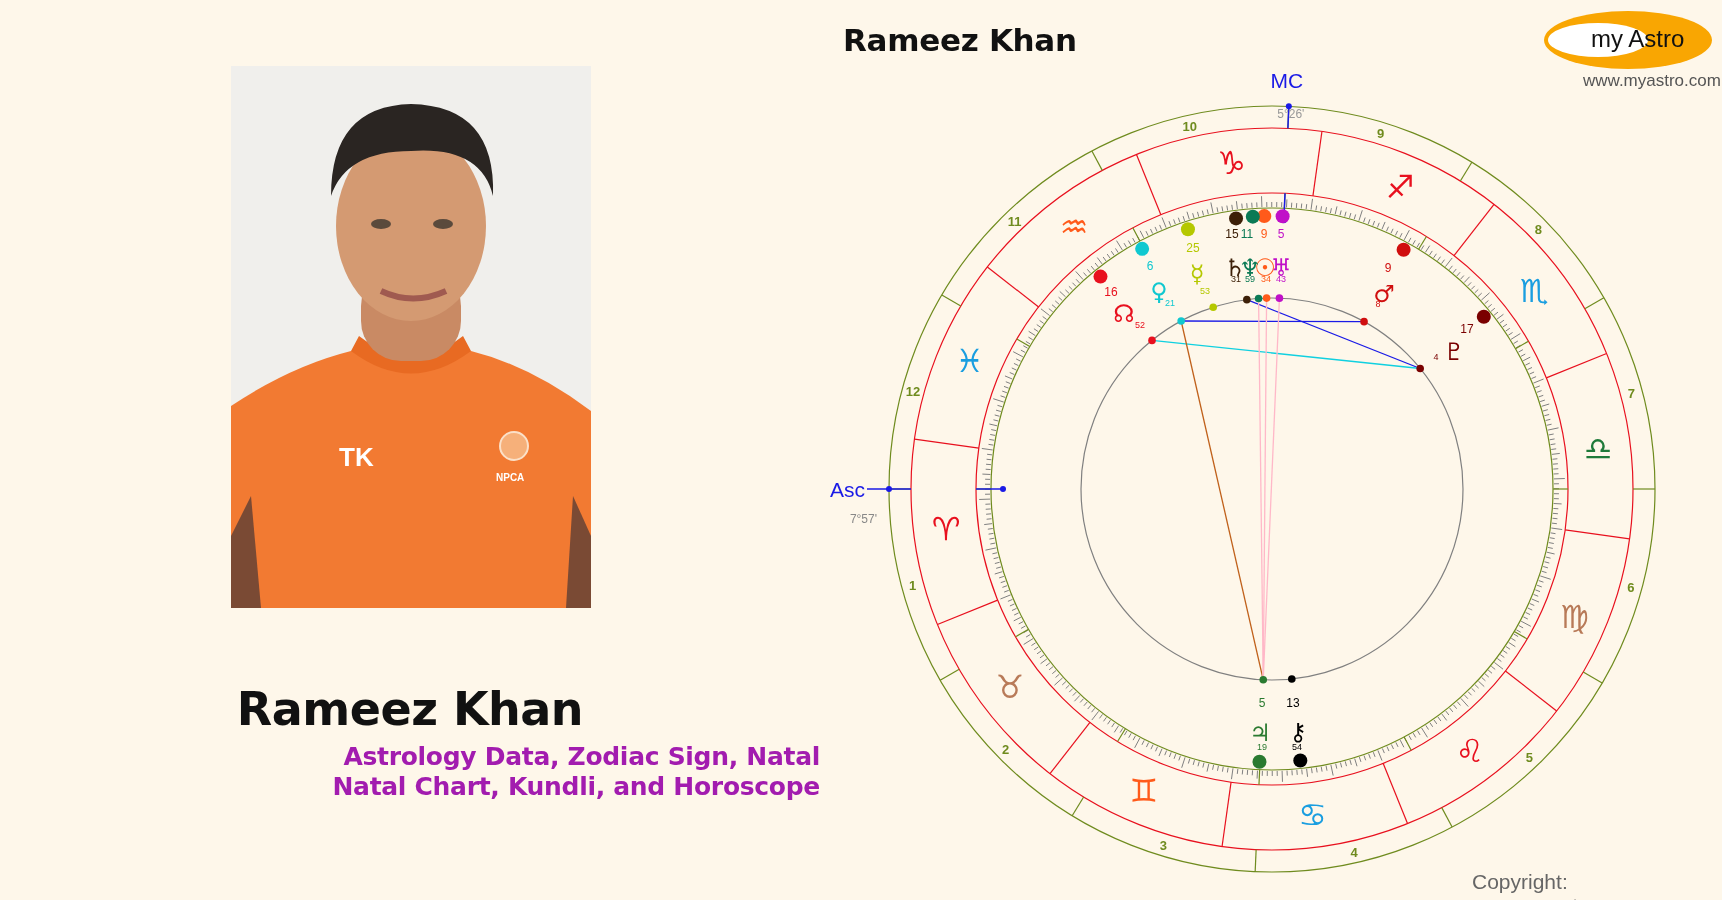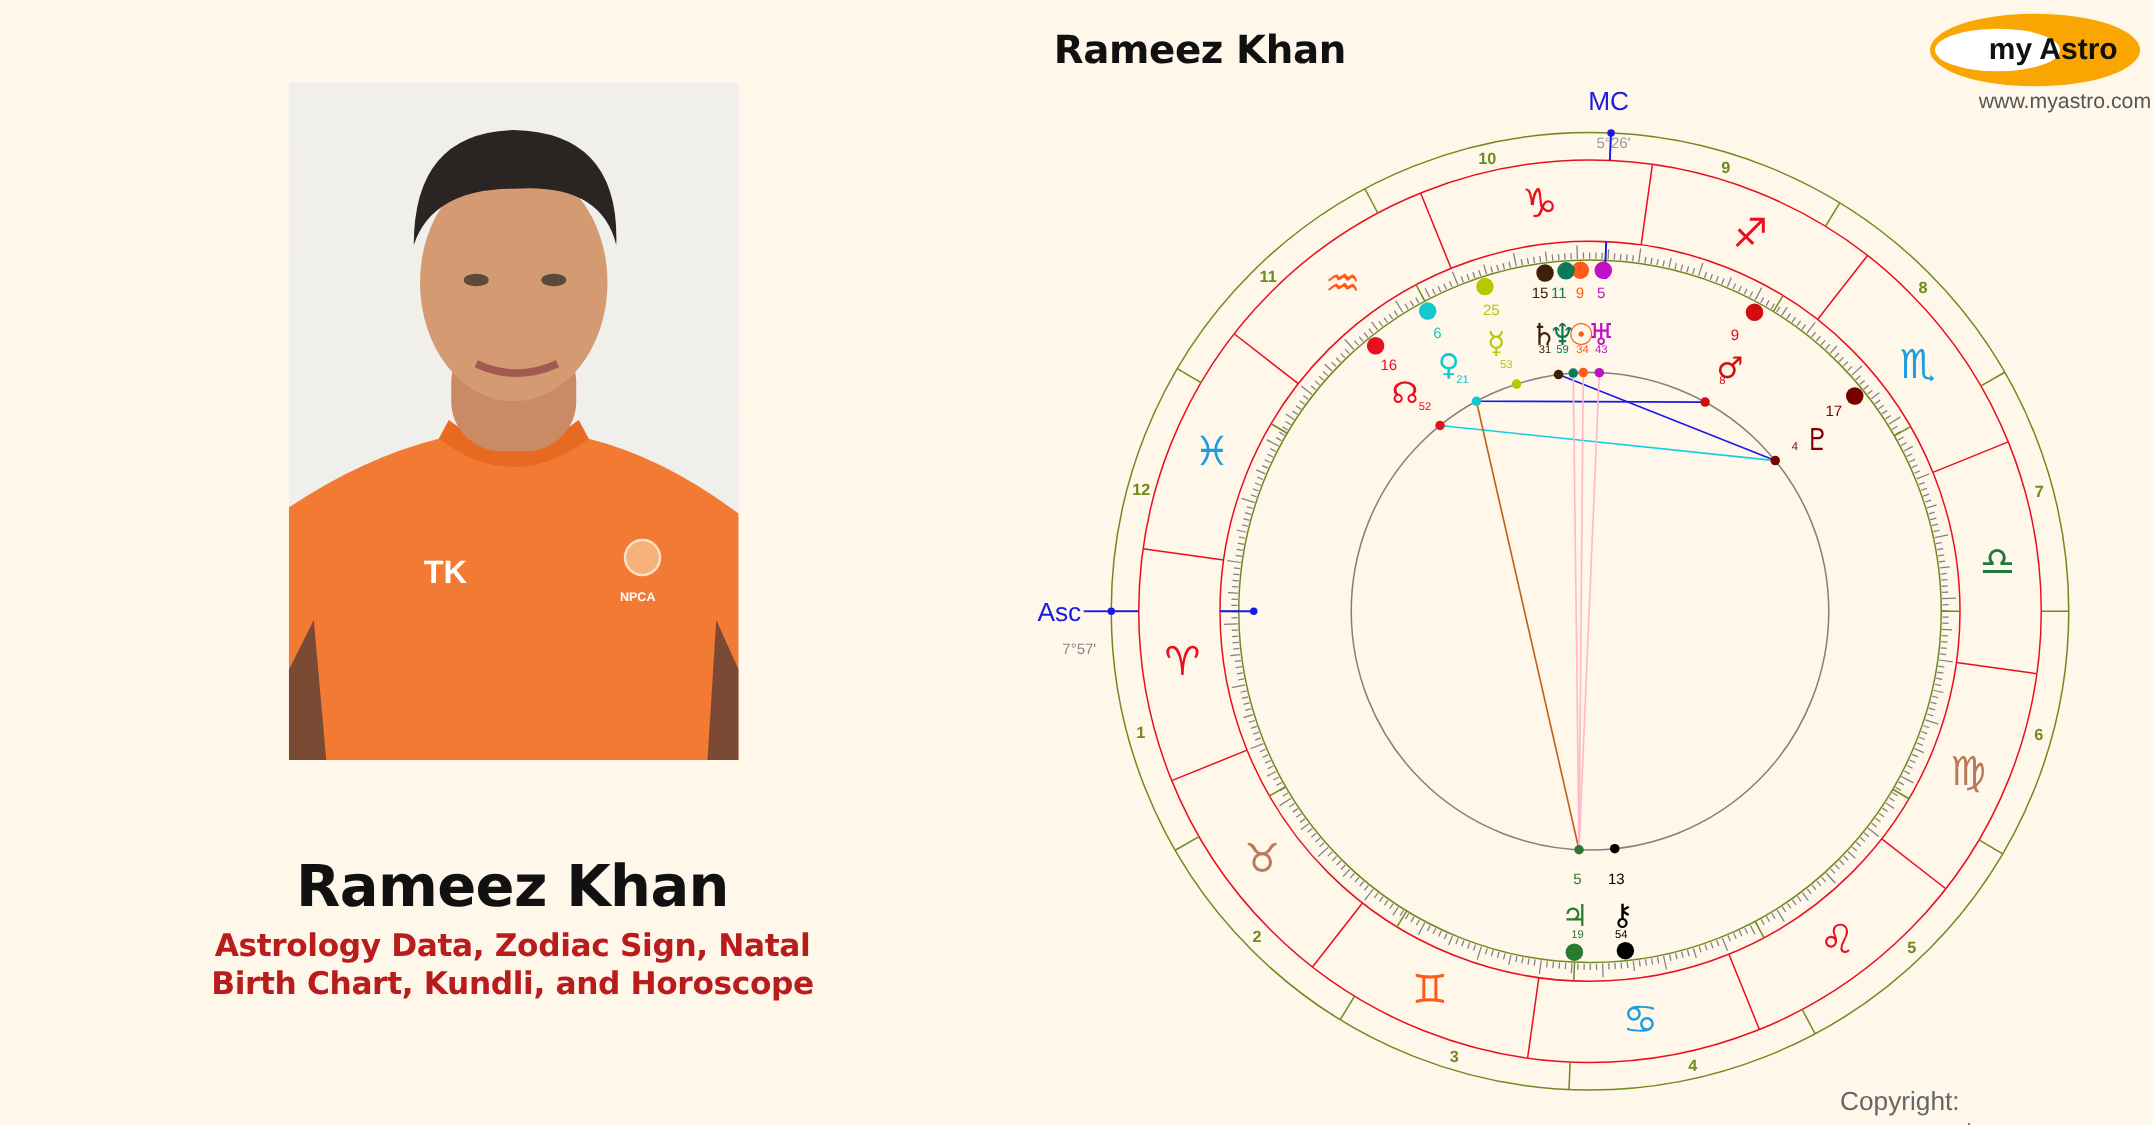--- a/index.html
+++ b/index.html
@@ -1,21 +1,21 @@
 <!DOCTYPE html>
 <html><head>
 <meta charset="utf-8">
 <style>
   html, body { margin:0; padding:0; }
   body { width:1722px; height:900px; background:#fef7ea; position:relative; overflow:hidden; font-family:"Liberation Sans", sans-serif; }
   .photo { position:absolute; left:231px; top:66px; width:360px; height:542px; background:linear-gradient(#f2f2f0,#ecebe8); overflow:hidden; }
   .left-name { position:absolute; left:0; width:820px; top:682px; text-align:center; font-weight:bold; font-size:46px; color:#111; font-family:"DejaVu Sans", sans-serif; letter-spacing:-0.5px; }
-  .left-sub { position:absolute; left:0; width:820px; top:742px; text-align:center; font-weight:bold; font-size:25px; line-height:30px; color:#b91c1c; font-family:"DejaVu Sans", sans-serif; letter-spacing:-0.3px;}
+  .left-sub { position:absolute; left:0; width:820px; top:742px; text-align:right; font-weight:bold; font-size:25px; line-height:30px; color:#a21caf; font-family:"DejaVu Sans", sans-serif; letter-spacing:-0.3px;}
   .chart-title { position:absolute; left:843px; top:22px; font-weight:bold; font-size:31px; color:#111; font-family:"DejaVu Sans", sans-serif; letter-spacing:-0.3px;}
-  .logo { position:absolute; left:1543px; top:10px; width:170px; height:60px;font-weight:bold; }
+  .logo { position:absolute; left:1543px; top:10px; width:170px; height:60px; }
   .logo-url { position:absolute; left:1551px; top:71px; font-size:17px; color:#555;margin-left:32px; }
   .copyright { position:absolute; left:1472px; top:870px; font-size:21px; color:#666; }
   svg.chart { position:absolute; left:0; top:0; }
 </style>
 </head>
 <body>
 
 <div class="photo">
   <svg width="360" height="542" viewBox="0 0 360 542">
     <rect width="360" height="542" fill="#f0efec"></rect>
@@ -31,21 +31,21 @@
     <circle cx="283" cy="380" r="14" fill="#f6b07a" stroke="#fbe0c8" stroke-width="2"></circle>
     <text x="265" y="415" font-family="Liberation Sans, sans-serif" font-weight="bold" font-size="10" fill="#ffffff">NPCA</text>
     <path d="M0 470 L20 430 L30 542 L0 542Z" fill="#2a2a35" opacity="0.6"></path>
     <path d="M360 470 L342 430 L335 542 L360 542Z" fill="#2a2a35" opacity="0.6"></path>
   </svg>
 </div>
 
 <div class="left-name">Rameez Khan</div>
 <div class="left-sub">
   <div>Astrology Data, Zodiac Sign, Natal</div>
-  <div>Birth Chart, Kundli, and Horoscope</div>
+  <div>Natal Chart, Kundli, and Horoscope</div>
 </div>
 
 <div class="chart-title">Rameez Khan</div>
 
 <div class="logo">
   <svg width="170" height="60" viewBox="0 0 170 60">
     <ellipse cx="85" cy="30" rx="84" ry="29" fill="#f9a602"></ellipse>
     <ellipse cx="55" cy="30" rx="50" ry="17" fill="#ffffff"></ellipse>
     <text id="logo-text" x="48" y="37" font-family="Liberation Sans, sans-serif" font-size="24" fill="#111"><tspan>my</tspan> <tspan>Astro</tspan></text>
   </svg>

